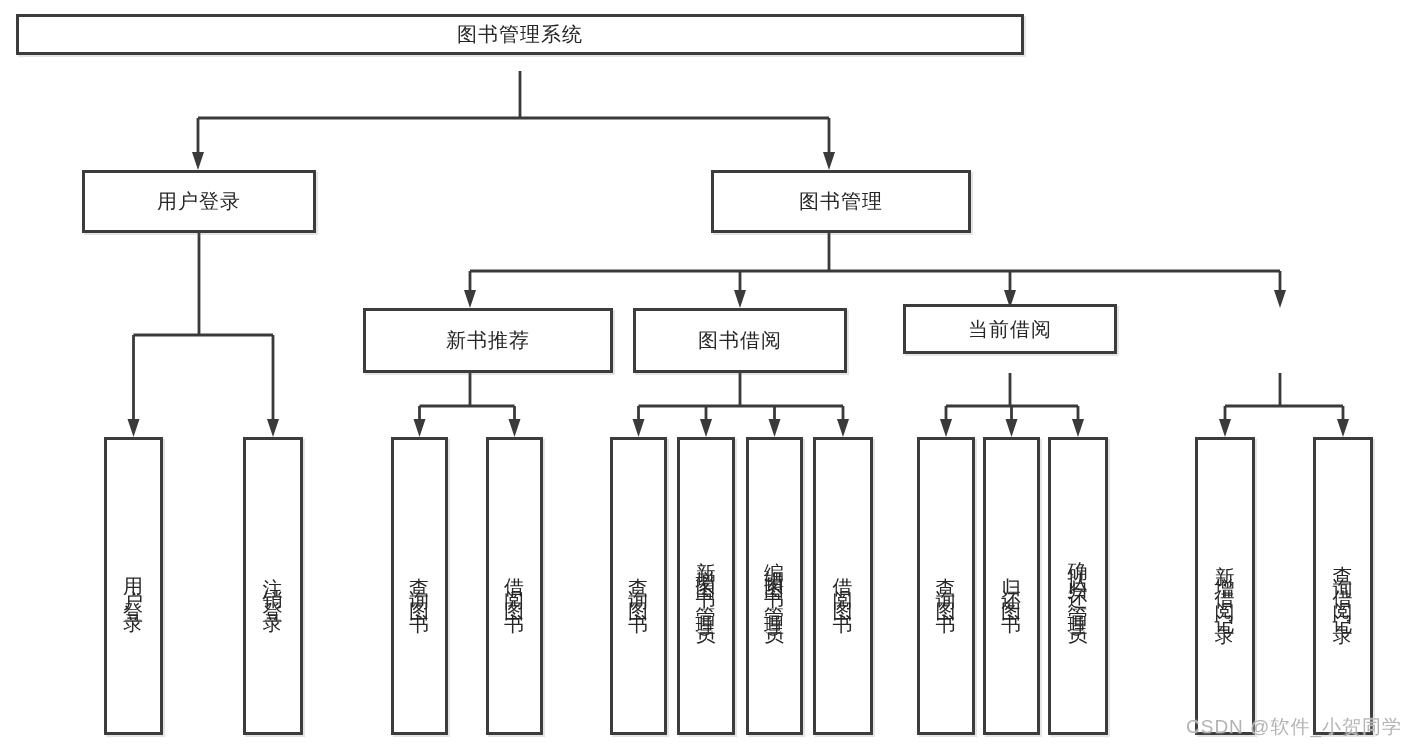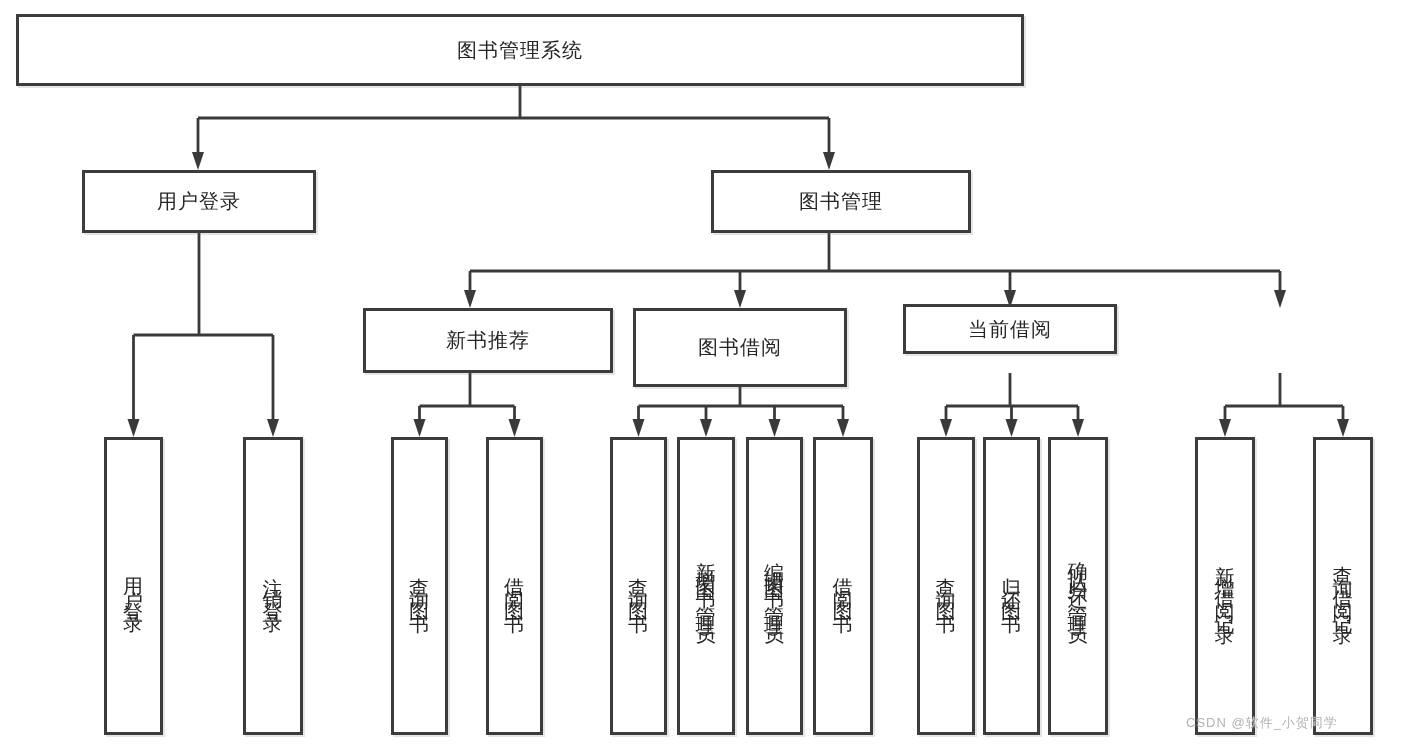--- a/index.html
+++ b/index.html
@@ -26,21 +26,21 @@
     writing-mode:vertical-rl;
     text-orientation:upright;
     font-size:20px;color:#262626;
     letter-spacing:12px;
     line-height:1;
     white-space:nowrap;
   }
   .watermark{
     position:absolute;z-index:3;
     left:1186px;top:714px;
-    font-size:13px;letter-spacing:1px;
+    font-size:19px;letter-spacing:1px;
     color:#b3b3b3;
     text-shadow:0 0 2px #ffffff;
     white-space:nowrap;
   }
 </style>
 </head>
 <body>
 
 <div id="canvas">
 
@@ -69,35 +69,35 @@
       <polygon points="768.5,419 780.5,419 774.5,437"></polygon>
       <polygon points="837,419 849,419 843,437"></polygon>
       <polygon points="940,419 952,419 946,437"></polygon>
       <polygon points="1005.5,419 1017.5,419 1011.5,437"></polygon>
       <polygon points="1072,419 1084,419 1078,437"></polygon>
       <polygon points="1219,419 1231,419 1225,437"></polygon>
       <polygon points="1337,419 1349,419 1343,437"></polygon>
     </g>
   </svg>
 
-  <div class="box" style="left:16px;top:14px;width:1008px;height:72px">
+  <div class="box" style="left:16px;top:14px;width:1008px;height:41px">
     <span class="hlabel">图书管理系统</span>
   </div>
 
   <div class="box" style="left:82px;top:170px;width:234px;height:63px">
     <span class="hlabel">用户登录</span>
   </div>
   <div class="box" style="left:711px;top:170px;width:260px;height:63px">
     <span class="hlabel">图书管理</span>
   </div>
 
   <div class="box" style="left:363px;top:308px;width:250px;height:65px">
     <span class="hlabel">新书推荐</span>
   </div>
-  <div class="box" style="left:633px;top:308px;width:214px;height:79px">
+  <div class="box" style="left:633px;top:308px;width:214px;height:65px">
     <span class="hlabel">图书借阅</span>
   </div>
   <div class="box" style="left:903px;top:304px;width:214px;height:50px">
     <span class="hlabel">当前借阅</span>
   </div>
 
   <div class="box" style="left:104px;top:437px;width:59px;height:298px">
     <span class="vlabel">用户登录</span>
   </div>
   <div class="box" style="left:243px;top:437px;width:60px;height:298px">

